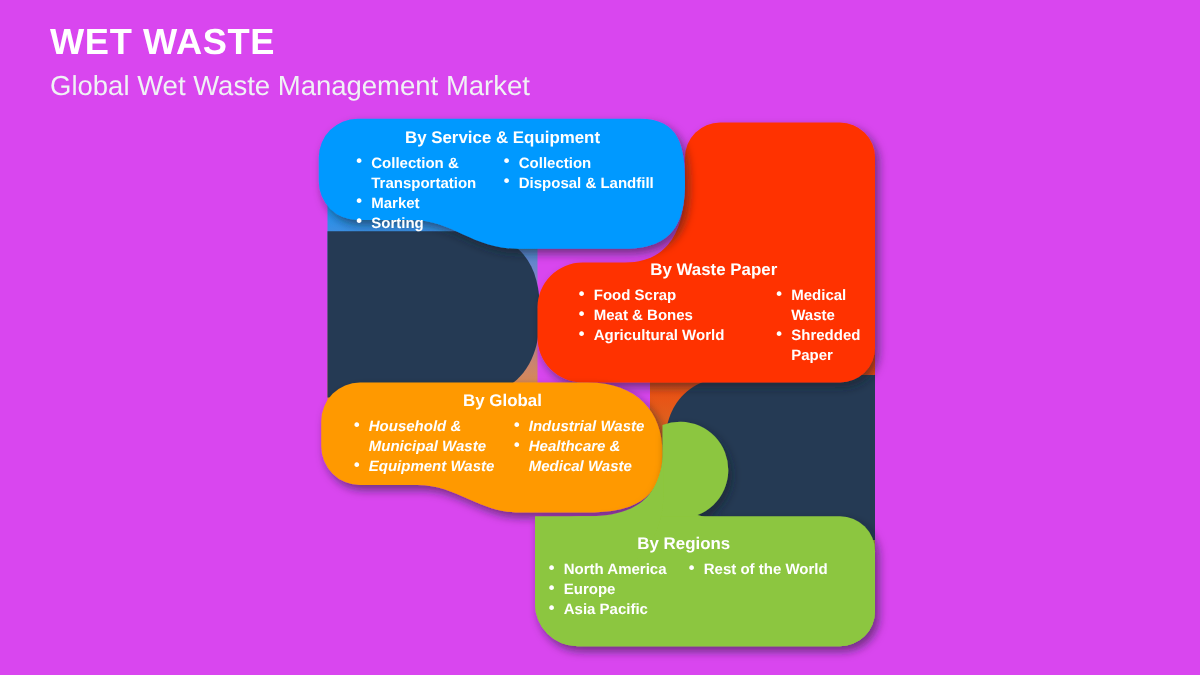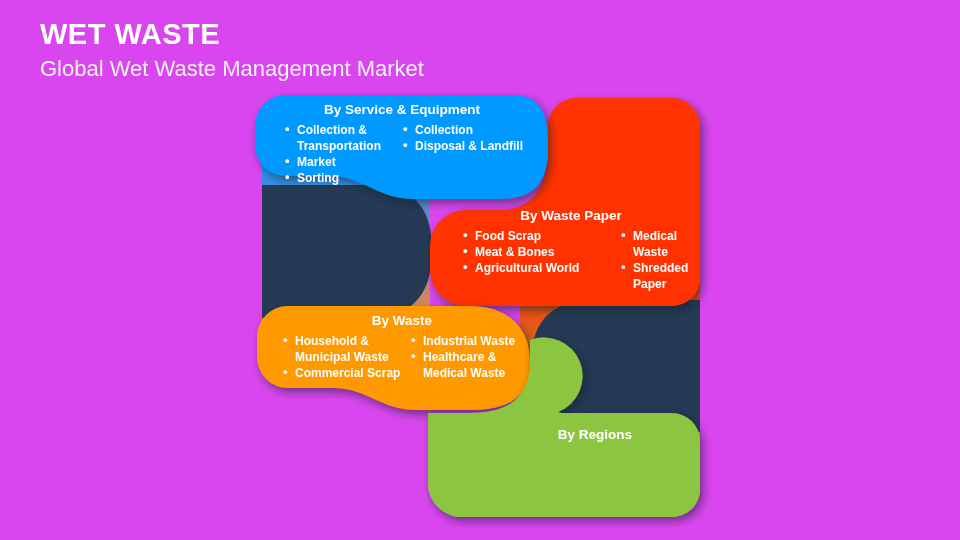--- a/index.html
+++ b/index.html
@@ -76,23 +76,23 @@
   #panel-service   { left: 262px; top: 101px; width: 280px; }
   #panel-service .col:nth-child(1) { flex: 0 0 118px; }
   #panel-service .cols { padding-left: 22px; }
 
   #panel-waste     { left: 440px; top: 207px; width: 262px; }
   #panel-waste .col:nth-child(1) { flex: 0 0 120px; }
   #panel-waste .cols { padding-left: 22px; gap: 38px; }
 
   #panel-source    { left: 262px; top: 312px; width: 280px; }
   #panel-source .col:nth-child(1) { flex: 0 0 128px; }
-  #panel-source .cols { padding-left: 20px; }
-
-  #panel-regions   { left: 464px; top: 426px; width: 262px; }
+  #panel-source .cols { padding-left: 20px; font-style: italic; }
+
+  #panel-regions   { left: 416px; top: 426px; width: 262px; }
   #panel-regions .col:nth-child(1) { flex: 0 0 112px; }
   #panel-regions .cols { padding-left: 22px; }
 </style>
 </head>
 <body>
 
 <div id="stage">
 
   <div id="title-block">
     <div id="page-title">WET WASTE</div>
@@ -249,35 +249,49 @@
         <div class="col">
           <ul>
             <li>Medical Waste</li>
             <li>Shredded Paper</li>
           </ul>
         </div>
       </div>
     </div>
 
     <div class="panel" id="panel-source">
-      <div class="panel-title">By Waste</div>
+      <div class="panel-title">By Global</div>
       <div class="cols">
         <div class="col">
           <ul>
             <li>Household &amp; Municipal Waste</li>
-            <li>Commercial Scrap</li>
+            <li>Equipment Waste</li>
           </ul>
         </div>
         <div class="col">
           <ul>
             <li>Industrial Waste</li>
             <li>Healthcare &amp; Medical Waste</li>
           </ul>
         </div>
       </div>
     </div>
 
     <div class="panel" id="panel-regions">
       <div class="panel-title">By Regions</div>
+      <div class="cols">
+        <div class="col">
+          <ul>
+            <li>North America</li>
+            <li>Europe</li>
+            <li>Asia Pacific</li>
+          </ul>
+        </div>
+        <div class="col">
+          <ul>
+            <li>Rest of the World</li>
+          </ul>
+        </div>
+      </div>
     </div>
 
   </div>
 </div>
 
 </body></html>

